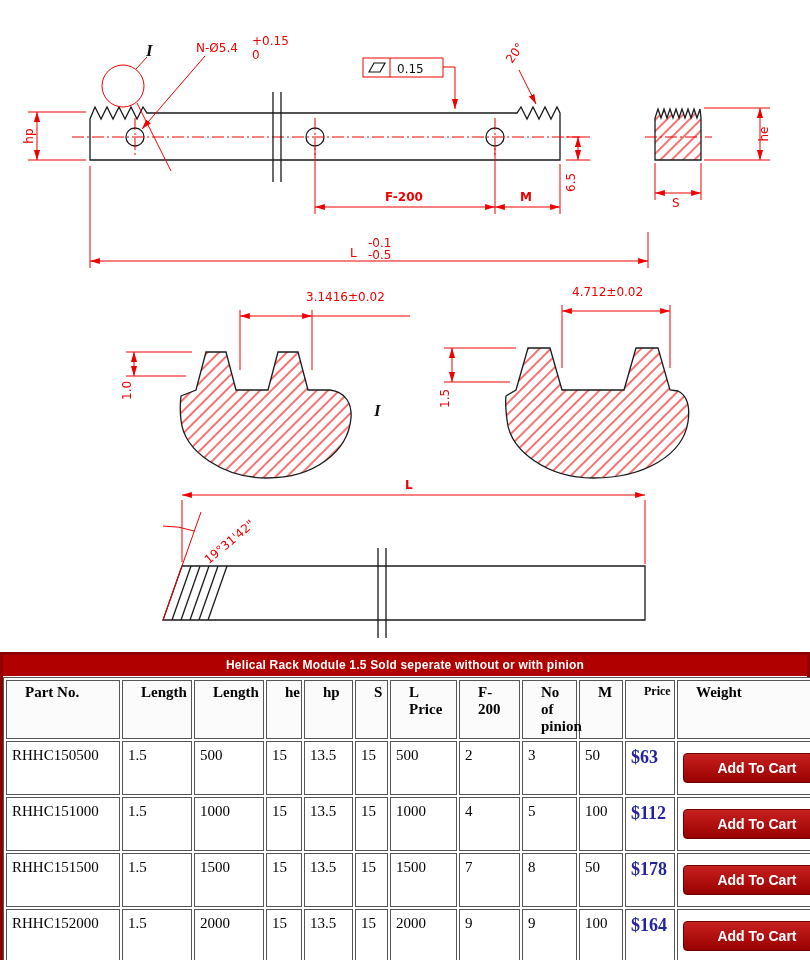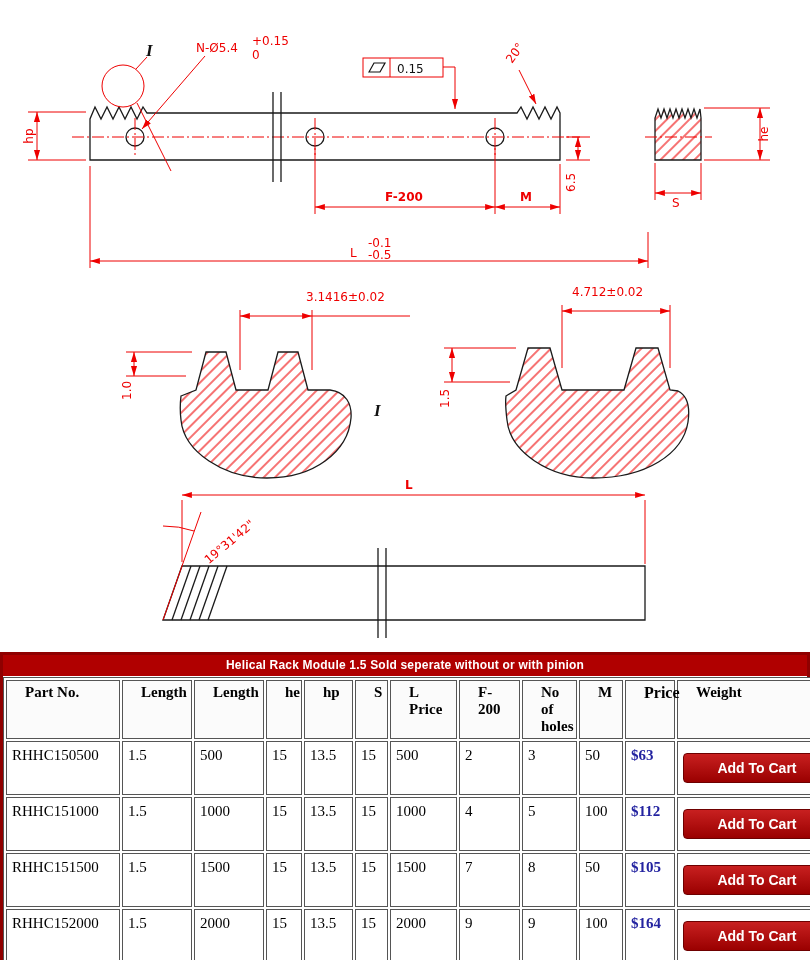--- a/index.html
+++ b/index.html
@@ -19,23 +19,23 @@
 
   
   .product { width:810px; border:3px solid #8f0000; background:#ffffff; }
   .title-bar { background:#b00000; color:#ffffff; text-align:center; font-weight:bold;
                font-size:12px; padding:3px 0 4px 0; letter-spacing:0.2px; }
   table.product-table { border-collapse:separate; border-spacing:2px; width:100%;
                background:#fff; font-family:"Liberation Serif", serif; font-size:15px;
                table-layout:fixed; margin:1px 0; border:1px solid #555; }
   .product-table th { border:1px solid #555; background:#fbfbfb; font-weight:bold;
                text-align:left; padding:3px 18px; vertical-align:top; height:42px; }
-  .product-table th.price-h { font-size:16px; text-align:center;margin-left:25px; }
+  .product-table th.price-h { font-size:12px; text-align:center;margin-left:25px; }
   .product-table td { border:1px solid #555; padding:5px 5px; vertical-align:top; height:54px; }
-  td.price { color:#2323a0; font-weight:bold; font-size:15px; }
+  td.price { color:#2323a0; font-weight:bold; font-size:18px; }
   td.cart-cell { vertical-align:middle; text-align:center; }
   button.cart { background:linear-gradient(#c82020,#9a0000); color:#fff; font-weight:bold;
                font-size:14px; font-family:"Liberation Sans", sans-serif; border:1px solid #6e0000;
                border-radius:4px; padding:6px 10px; width:148px; height:30px; cursor:pointer; }
   .bottom-bar { background:#b00000; height:12px; }
 </style>
 </head>
 <body>
 
 <div class="page">
@@ -206,21 +206,21 @@
       <thead>
         <tr>
           <th>Part No.</th>
           <th>Length</th>
           <th>Length</th>
           <th>he</th>
           <th>hp</th>
           <th>S</th>
           <th>L Price</th>
           <th>F-200</th>
-          <th>No of holes</th>
+          <th>No of pinion</th>
           <th>M</th>
           <th class="price-h">Price</th>
           <th>Weight</th>
         </tr>
       </thead>
       <tbody>
         <tr>
           <td>RHHC150500</td>
           <td>1.5</td>
           <td>500</td>
@@ -256,21 +256,21 @@
           <td>RHHC151500</td>
           <td>1.5</td>
           <td>1500</td>
           <td>15</td>
           <td>13.5</td>
           <td>15</td>
           <td>1500</td>
           <td>7</td>
           <td>8</td>
           <td>50</td>
-          <td class="price">$105</td>
+          <td class="price">$178</td>
           <td class="cart-cell">
             <button class="cart">Add To Cart</button>
           </td>
         </tr>
         <tr>
           <td>RHHC152000</td>
           <td>1.5</td>
           <td>2000</td>
           <td>15</td>
           <td>13.5</td>

